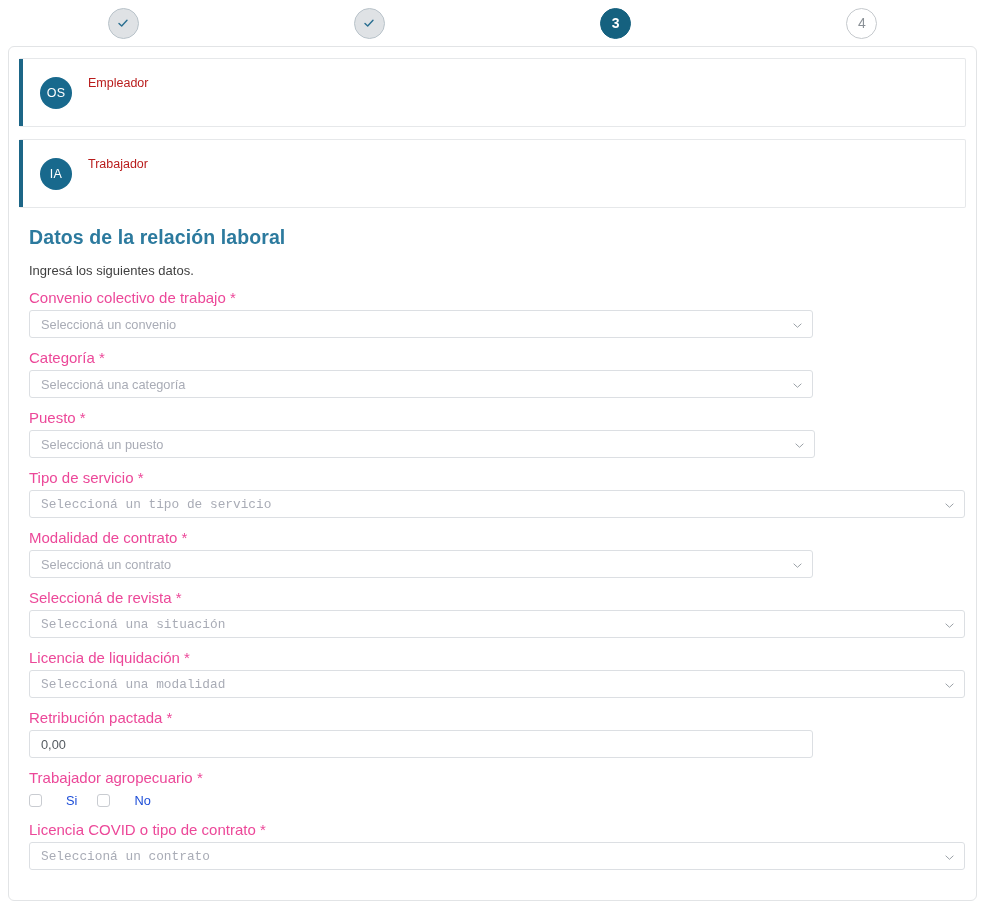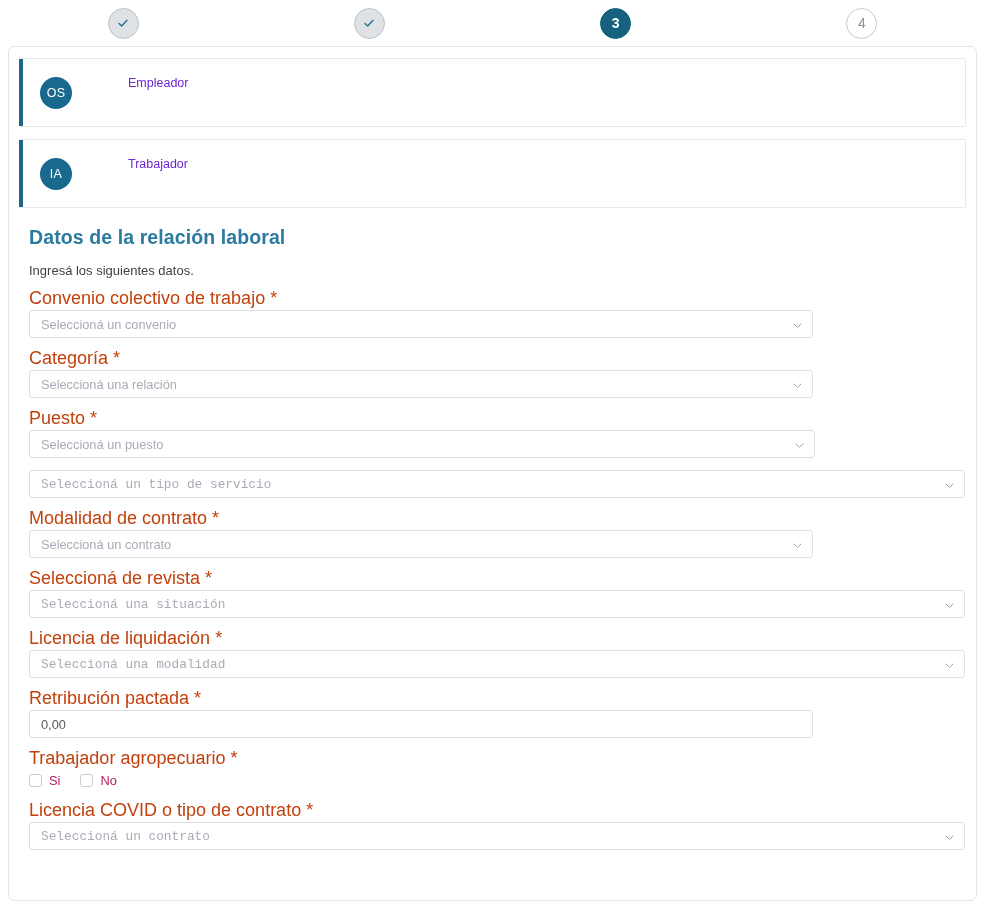--- a/index.html
+++ b/index.html
@@ -109,22 +109,21 @@
     display: flex;
     align-items: center;
     justify-content: center;
     box-sizing: border-box;
   }
   .party-card .party-label {
     position: absolute;
     left: 69px;
     top: 17px;
     font-size: 12.5px;
-    color: #6d28d9;
-    margin-left: 40px;
+    color: #b91c1c;
   }
 
   
   .section-title {
     color: #2c7a9e;
     font-size: 19.5px;
     font-weight: 600;
     margin: 18px 0 0 10px;
     letter-spacing: .1px;
   }
@@ -136,22 +135,22 @@
 
   
   .form {
     margin: 0 0 0 0;
     padding: 0 10px 0 10px;
   }
   .field {
     margin-top: 12px;
   }
   .field-label {
-    font-size: 18px;
-    color: #c2410c;
+    font-size: 15px;
+    color: #ec4899;
     display: block;
     margin-bottom: 4px;
     line-height: 16px;
   }
   .control {
     position: relative;
     display: block;
     height: 28px;
     border: 1px solid #dcdfe3;
     border-radius: 3px;
@@ -200,22 +199,22 @@
   .checkbox-box {
     width: 13px;
     height: 13px;
     border: 1px solid #c9ccd1;
     border-radius: 3px;
     background: #ffffff;
     box-sizing: border-box;
   }
   .checkbox-label {
     font-size: 12.8px;
-    color: #be185d;
-    margin-left: 7px;
+    color: #1d4ed8;
+    margin-left: 24px;
   }
 </style>
 </head>
 <body>
 
 <div class="stepper">
 
   <div class="step">
     <div class="step-circle done">
       <span>
@@ -281,21 +280,21 @@
           <svg width="9" height="9" viewBox="0 0 10 10" aria-hidden="true">
             <polyline points="1,3.3 5,7 9,3.3" fill="none" stroke="#9aa0a6" stroke-width="1.1" stroke-linecap="round" stroke-linejoin="round"></polyline>
           </svg>
         </span>
       </div>
     </div>
 
     <div class="field">
       <label class="field-label">Categoría *</label>
       <div class="control w-940">
-        <span class="control-text">Seleccioná una relación</span>
+        <span class="control-text">Seleccioná una categoría</span>
         <span class="chev">
           <svg width="9" height="9" viewBox="0 0 10 10" aria-hidden="true">
             <polyline points="1,3.3 5,7 9,3.3" fill="none" stroke="#9aa0a6" stroke-width="1.1" stroke-linecap="round" stroke-linejoin="round"></polyline>
           </svg>
         </span>
       </div>
     </div>
 
     <div class="field">
       <label class="field-label">Puesto *</label>
@@ -303,20 +302,21 @@
         <span class="control-text">Seleccioná un puesto</span>
         <span class="chev">
           <svg width="9" height="9" viewBox="0 0 10 10" aria-hidden="true">
             <polyline points="1,3.3 5,7 9,3.3" fill="none" stroke="#9aa0a6" stroke-width="1.1" stroke-linecap="round" stroke-linejoin="round"></polyline>
           </svg>
         </span>
       </div>
     </div>
 
     <div class="field">
+      <label class="field-label">Tipo de servicio *</label>
       <div class="control w-936">
         <span class="control-text">Seleccioná un tipo de servicio</span>
         <span class="chev">
           <svg width="9" height="9" viewBox="0 0 10 10" aria-hidden="true">
             <polyline points="1,3.3 5,7 9,3.3" fill="none" stroke="#9aa0a6" stroke-width="1.1" stroke-linecap="round" stroke-linejoin="round"></polyline>
           </svg>
         </span>
       </div>
     </div>
 

